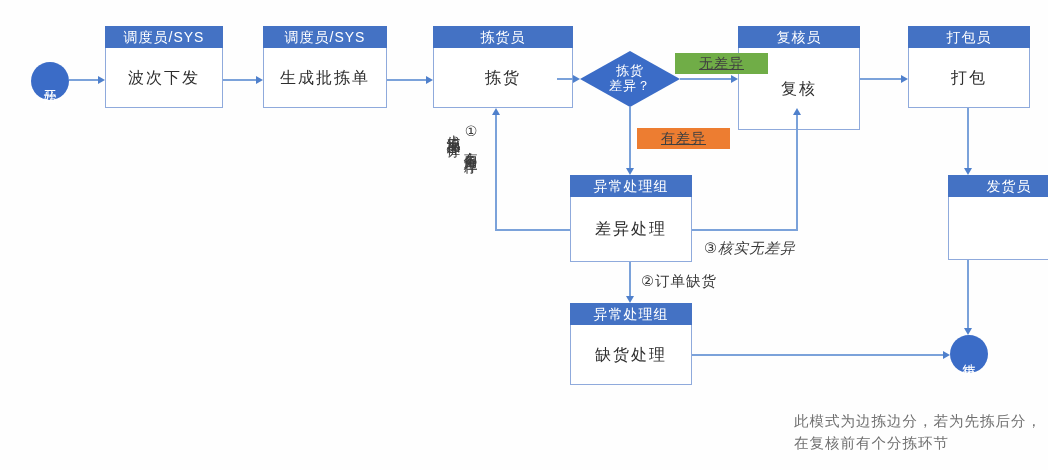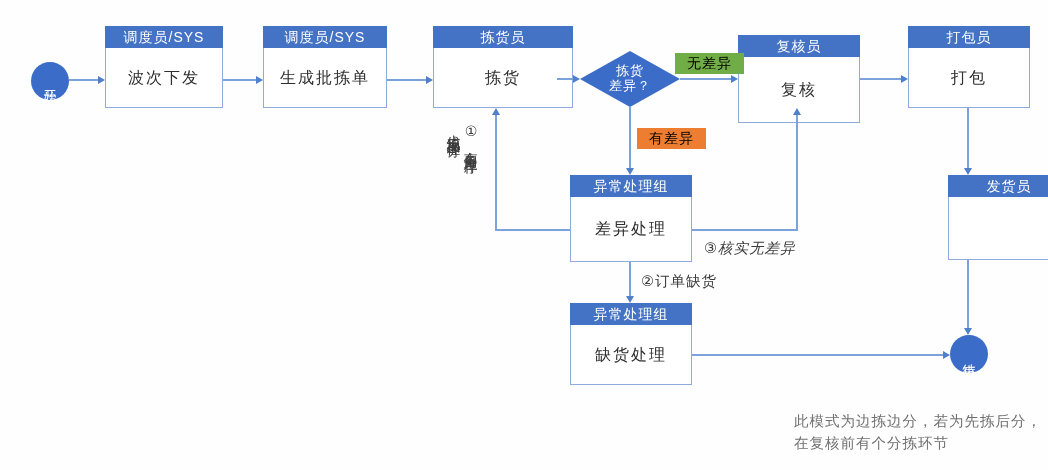--- a/index.html
+++ b/index.html
@@ -39,22 +39,22 @@
   .diamond span { color:#fff; font-size:13px; line-height:1.15; letter-spacing:1px; }
   
   .hline { position:absolute; height:2px; background:#7BA2DA; }
   .vline { position:absolute; width:2px; background:#7BA2DA; }
   .ah { position:absolute; width:0; height:0; }
   .ah.r { border-top:4px solid transparent; border-bottom:4px solid transparent; border-left:7px solid #4F80CC; }
   .ah.d { border-left:4px solid transparent; border-right:4px solid transparent; border-top:7px solid #4F80CC; }
   .ah.u { border-left:4px solid transparent; border-right:4px solid transparent; border-bottom:7px solid #4F80CC; }
   
   .badge {
-    position:absolute; color:#000000; font-size:14px; letter-spacing:1px;
-    padding:2px 12px; line-height:17px;
+    position:absolute; color:#404040; font-size:14px; letter-spacing:1px;
+    padding:2px 24px; line-height:17px;text-decoration:underline;
   }
   .badge.green { background:#70AD47; }
   .badge.orange { background:#ED7D31; }
   
   .edgelabel { position:absolute; font-size:14.5px; color:#3a3a3a; letter-spacing:1px; white-space:nowrap; }
   
   .vnote { position:absolute; left:446px; top:123px; height:122px; display:flex; flex-direction:row; gap:1px; }
   .vnote .col { writing-mode:vertical-rl; font-size:14px; color:#3a3a3a; letter-spacing:2px; line-height:16px; }
   
   .footnote { position:absolute; left:794px; top:410px; width:252px; font-size:14.5px; line-height:22px; color:#6F6F6F; letter-spacing:1px; }
@@ -76,21 +76,21 @@
     <div class="bd">波次下发</div>
   </div>
   <div class="stepbox" style="left:263px;top:26px;width:124px;height:82px;">
     <div class="hd">调度员/SYS</div>
     <div class="bd">生成批拣单</div>
   </div>
   <div class="stepbox" style="left:433px;top:26px;width:140px;height:82px;">
     <div class="hd">拣货员</div>
     <div class="bd">拣货</div>
   </div>
-  <div class="stepbox" style="left:738px;top:35px;width:122px;height:88px;">
+  <div class="stepbox" style="left:738px;top:26px;width:122px;height:104px;">
     <div class="hd">复核员</div>
     <div class="bd">复核</div>
   </div>
   <div class="stepbox" style="left:908px;top:26px;width:122px;height:82px;">
     <div class="hd">打包员</div>
     <div class="bd">打包</div>
   </div>
   <div class="stepbox" style="left:570px;top:175px;width:122px;height:87px;">
     <div class="hd">异常处理组</div>
     <div class="bd">差异处理</div>

